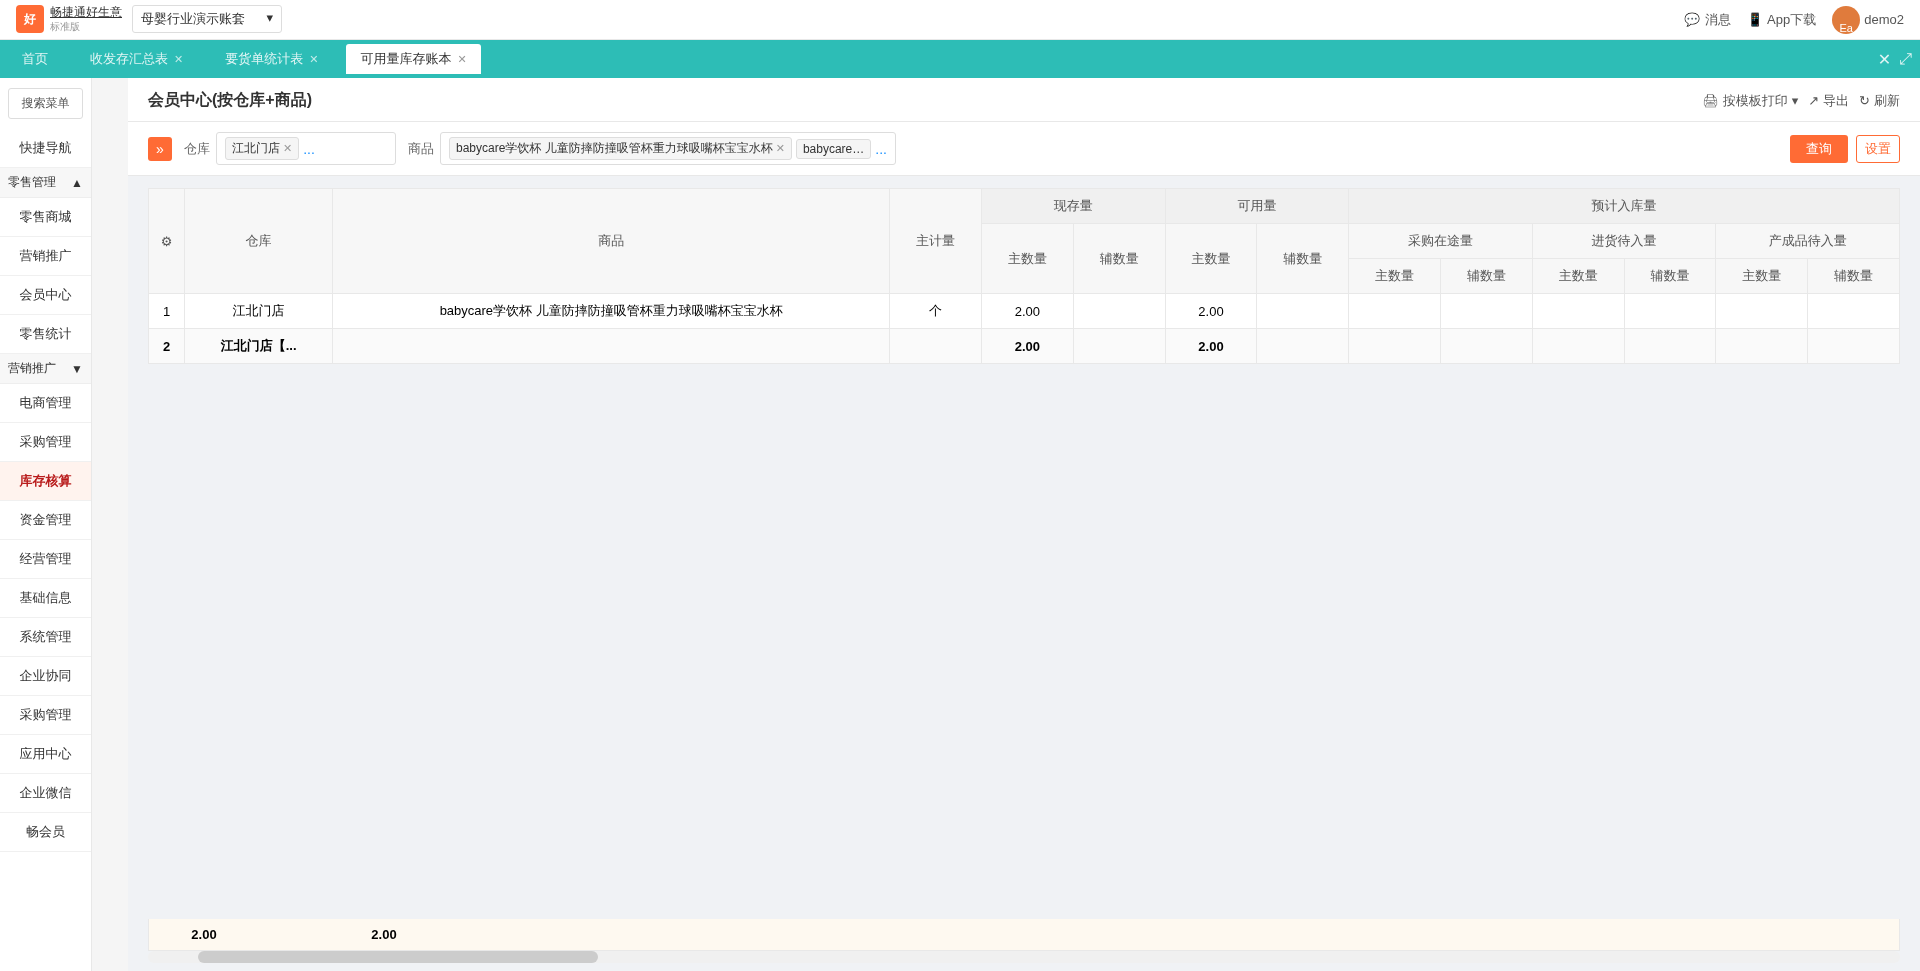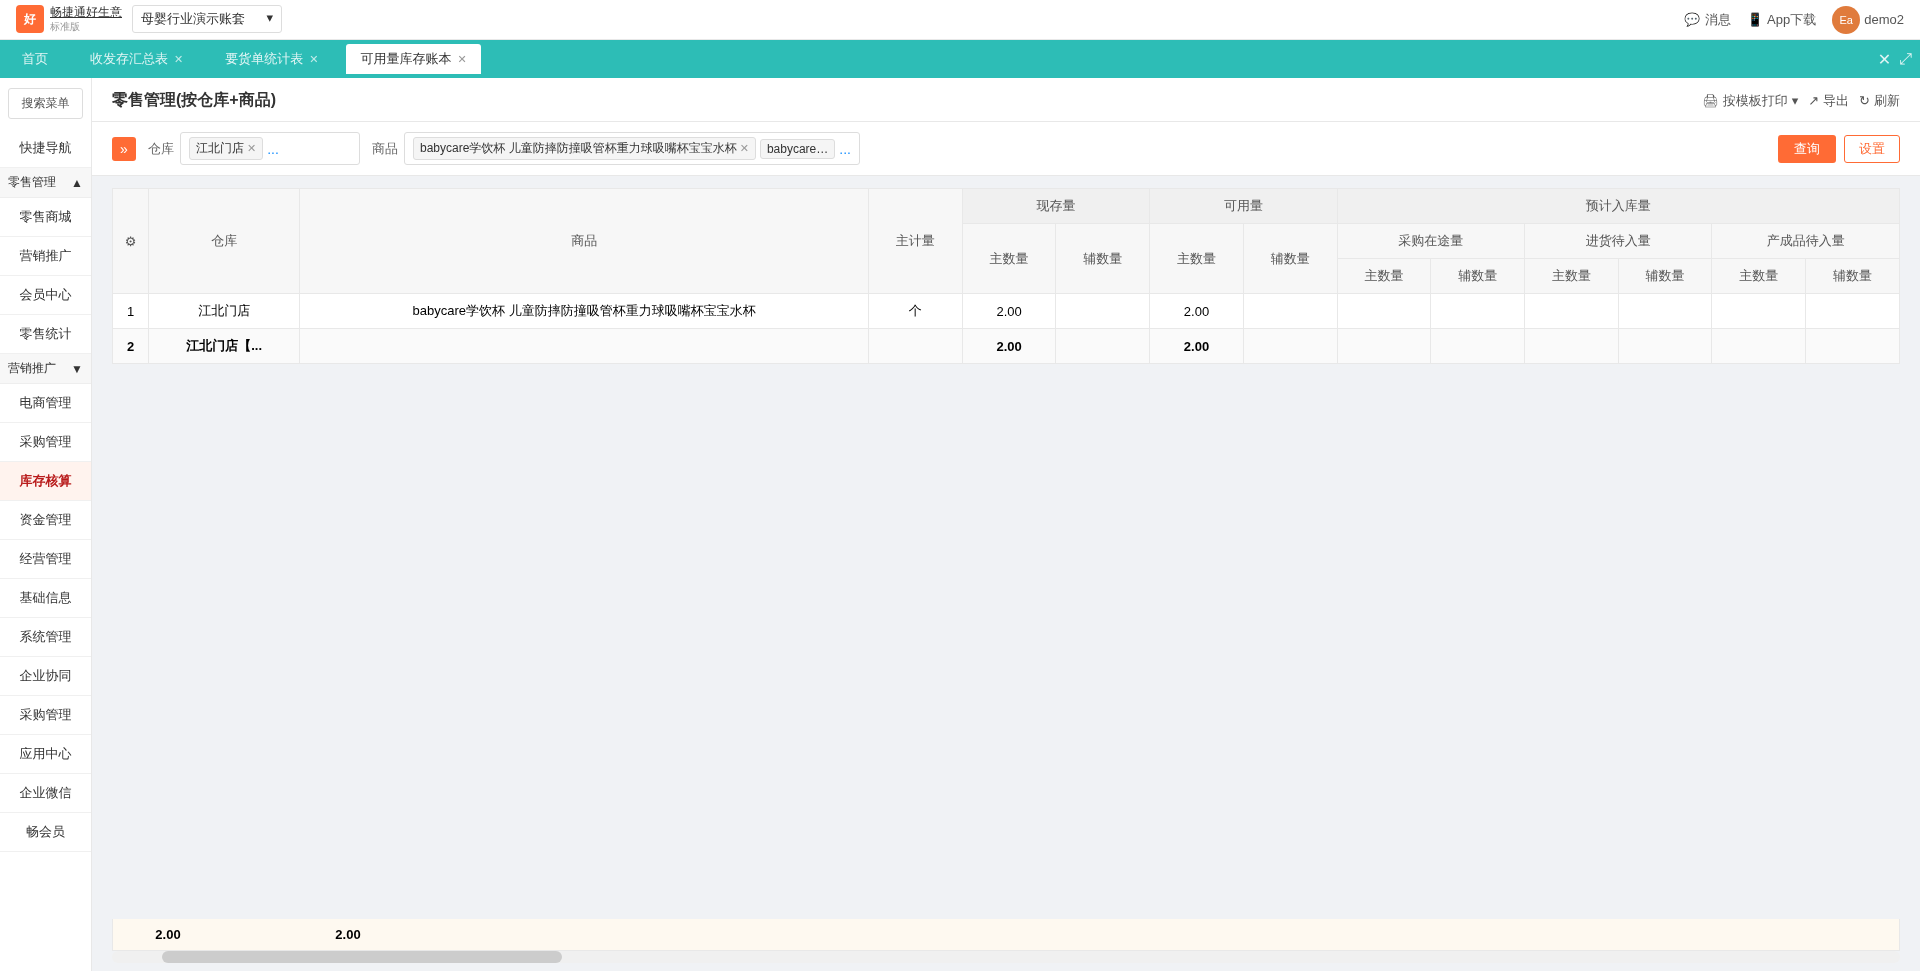--- a/index.html
+++ b/index.html
@@ -17,21 +17,21 @@
       flex-shrink: 0;
     }
     .top-bar-left { display: flex; align-items: center; gap: 10px; }
     .logo-area { display: flex; align-items: center; gap: 6px; }
     .logo-icon { width: 28px; height: 28px; background: #ff6b35; border-radius: 4px; display: flex; align-items: center; justify-content: center; color: white; font-size: 12px; font-weight: bold; }
     .logo-text { font-size: 12px; color: #333; line-height: 1.2; text-decoration: underline; }
     .logo-sub { font-size: 10px; color: #999; }
     .industry-selector { display: flex; align-items: flex-start; gap: 4px; font-size: 13px; color: #333; cursor: pointer; padding: 4px 8px; border: 1px solid #ddd; border-radius: 3px; background: #fff; min-width: 150px; justify-content: space-between; }
     .top-bar-right { display: flex; align-items: center; gap: 16px; }
     .top-action { display: flex; align-items: center; gap: 4px; cursor: pointer; color: #555; font-size: 13px; }
-    .user-avatar { width: 28px; height: 28px; border-radius: 50%; background: #e07b3c; display: flex; align-items: center; justify-content: center; color: white; font-size: 11px; overflow: hidden; }
+    .user-avatar { width: 28px; height: 28px; border-radius: 50%; background: #e07b3c; display: flex; align-items: flex-end; justify-content: center; color: white; font-size: 11px; overflow: hidden; }
 
     
     .tab-bar {
       background: #2dbdb6;
       height: 38px;
       display: flex;
       align-items: center;
       padding: 0 8px;
       flex-shrink: 0;
       gap: 14px;
@@ -48,21 +48,21 @@
       color: rgba(255,255,255,0.85);
       white-space: nowrap;
     }
     .tab.active { background: #fff; color: #333; }
     .tab-close { font-size: 11px; color: rgba(255,255,255,0.7); cursor: pointer; line-height: 1; }
     .tab.active .tab-close { color: #999; }
     .tab-bar-actions { margin-left: auto; display: flex; align-items: center; gap: 8px; }
     .tab-bar-btn { color: rgba(255,255,255,0.85); cursor: pointer; font-size: 16px; }
 
     
-    .main-layout { display: flex; flex: 1; overflow: hidden; }
+    .main-layout { display: flex; flex: 1; overflow: hidden; gap: 36px; }
 
     
     .sidebar {
       width: 92px;
       background: #fff;
       border-right: 1px solid #e8e8e8;
       display: flex;
       flex-direction: column;
       overflow-y: auto;
       flex-shrink: 0;
@@ -185,21 +185,21 @@
       border-radius: 3px;
       padding: 5px 16px;
       font-size: 13px;
       cursor: pointer;
     }
     .btn-setting {
       background: #fff;
       color: #ff6b35;
       border: 1px solid #ff6b35;
       border-radius: 3px;
-      padding: 4px 14px;
+      padding: 4px 8px;
       font-size: 13px;
       cursor: pointer;
     }
 
     
     .table-area { flex: 1; overflow: auto; padding: 12px 20px 0 20px; background: #f0f2f5; }
     .data-table {
       width: 100%;
       background: #fff;
       border-collapse: collapse;
@@ -339,21 +339,21 @@
     <div class="sidebar-nav-item">采购管理</div>
     <div class="sidebar-nav-item">应用中心</div>
     <div class="sidebar-nav-item">企业微信</div>
     <div class="sidebar-nav-item">畅会员</div>
   </div>
 
   <div class="content">
 
     <div class="page-header">
       <div class="page-title-row">
-        <span class="page-title">零售管理(按仓库+商品)</span>
+        <span class="page-title">会员中心(按仓库+商品)</span>
         <div class="page-actions">
           <div class="page-action-btn">
             <span>🖨</span>
             <span>按模板打印</span>
             <span>▾</span>
           </div>
           <div class="page-action-btn">
             <span>↗</span>
             <span>导出</span>
           </div>

